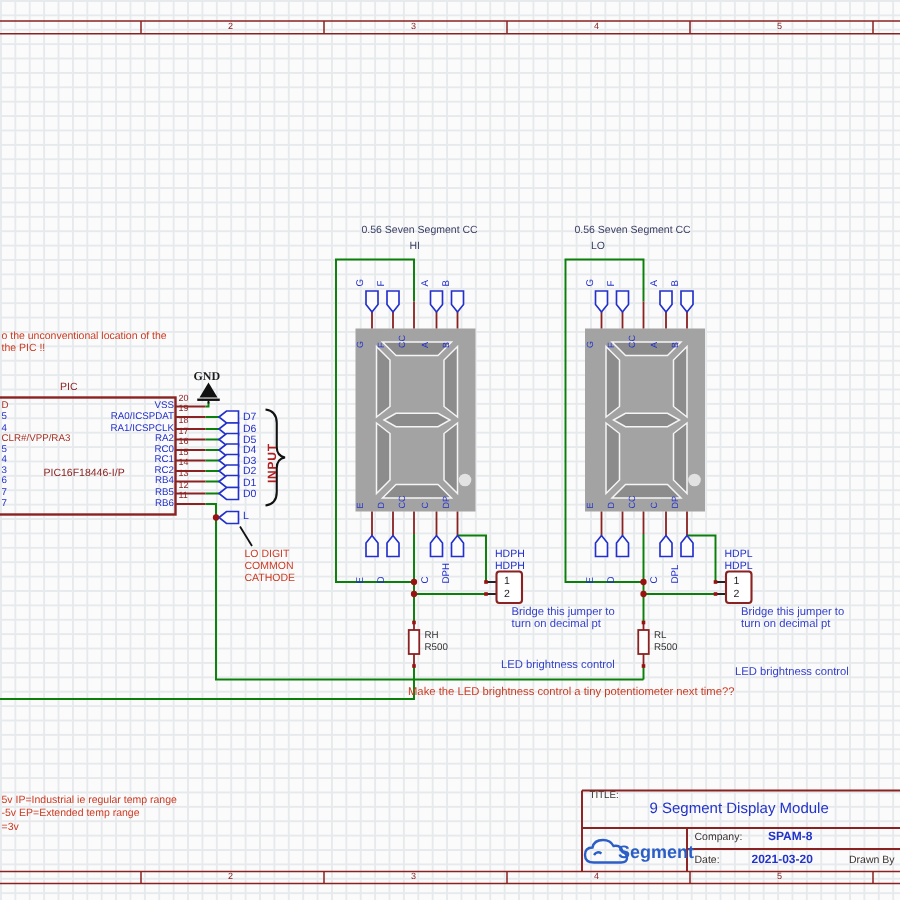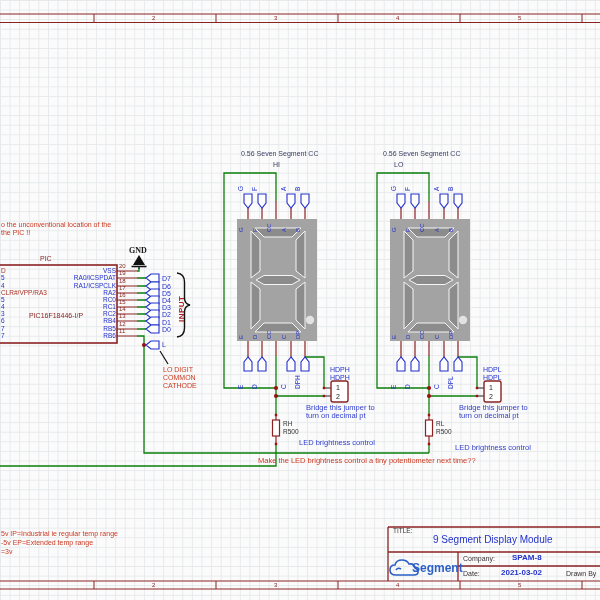--- a/index.html
+++ b/index.html
@@ -18,21 +18,21 @@
   .f7{font-size:7px;}
   .f75{font-size:7.5px;}
   .f8{font-size:8px;}
   .f10{font-size:10px;}
   .f12{font-size:12px;}
   .red{color:#8b2222;}
   .pinred{color:#a93226;}
   .blue{color:#2230cc;}
   .navy{color:#3d4066;}
   .note{color:#cc3a22;}
-  .ann{color:#3340cc;}
+  .ann{color:#3340cc;margin-left:35px;}
   .dark{color:#3a3232;}
   .blk{color:#1a1a1a;}
   .logo{color:#2b5fc7;font-weight:bold;}
   .b{font-weight:bold;}
   .tr{text-align:right;}
   .rot{transform-origin:0 100%;transform:rotate(-90deg);line-height:7px;height:7px;}
   .rot9{transform-origin:0 100%;transform:rotate(-90deg);line-height:9px;height:9px;letter-spacing:.5px;}
   .serif{font-family:"Liberation Serif",serif;}
 </style>
 </head>
@@ -305,28 +305,28 @@
 <div class="t f65" style="left:436px;top:421px;color:#333;">RL</div>
 <div class="t f65" style="left:436px;top:429px;color:#333;">R500</div>
 
 <div class="t f75 ann" style="left:306px;top:404px;">Bridge this jumper to</div>
 <div class="t f75 ann" style="left:306px;top:412px;">turn on decimal pt</div>
 <div class="t f75 ann" style="left:459px;top:404px;">Bridge this jumper to</div>
 <div class="t f75 ann" style="left:459px;top:412px;">turn on decimal pt</div>
 <div class="t f75 ann" style="left:299px;top:439px;">LED brightness control</div>
 <div class="t f75 ann" style="left:455px;top:444px;">LED brightness control</div>
 
-<div class="t f75 note" style="left:258px;top:457px;">Make the LED brightness control a tiny potentiometer next time??</div>
+<div class="t f75 note" style="left:272px;top:457px;">Make the LED brightness control a tiny potentiometer next time??</div>
 
 <div class="t f7 note" style="left:1px;top:530px;">5v   IP=Industrial ie regular temp range</div>
 <div class="t f7 note" style="left:1px;top:539px;">-5v   EP=Extended temp range</div>
 <div class="t f7 note" style="left:1px;top:548px;">=3v</div>
 
 <div class="t f65 dark" style="left:393px;top:528px;">TITLE:</div>
 <div class="t f10" style="left:433px;top:535px;color:#2233cc;">9 Segment Display Module</div>
 <div class="t f12 logo" style="left:412px;top:562px;">Segment</div>
 <div class="t f7 dark" style="left:463px;top:555px;">Company:</div>
 <div class="t f8 b" style="left:512px;top:554px;color:#2233cc;">SPAM-8</div>
 <div class="t f7 dark" style="left:463px;top:570px;">Date:</div>
-<div class="t f8 b" style="left:501px;top:569px;color:#2233cc;">2021-03-02</div>
+<div class="t f8 b" style="left:501px;top:569px;color:#2233cc;">2021-03-20</div>
 <div class="t f7 dark" style="left:566px;top:570px;">Drawn By</div>
 
 </div>
 
 </body></html>

